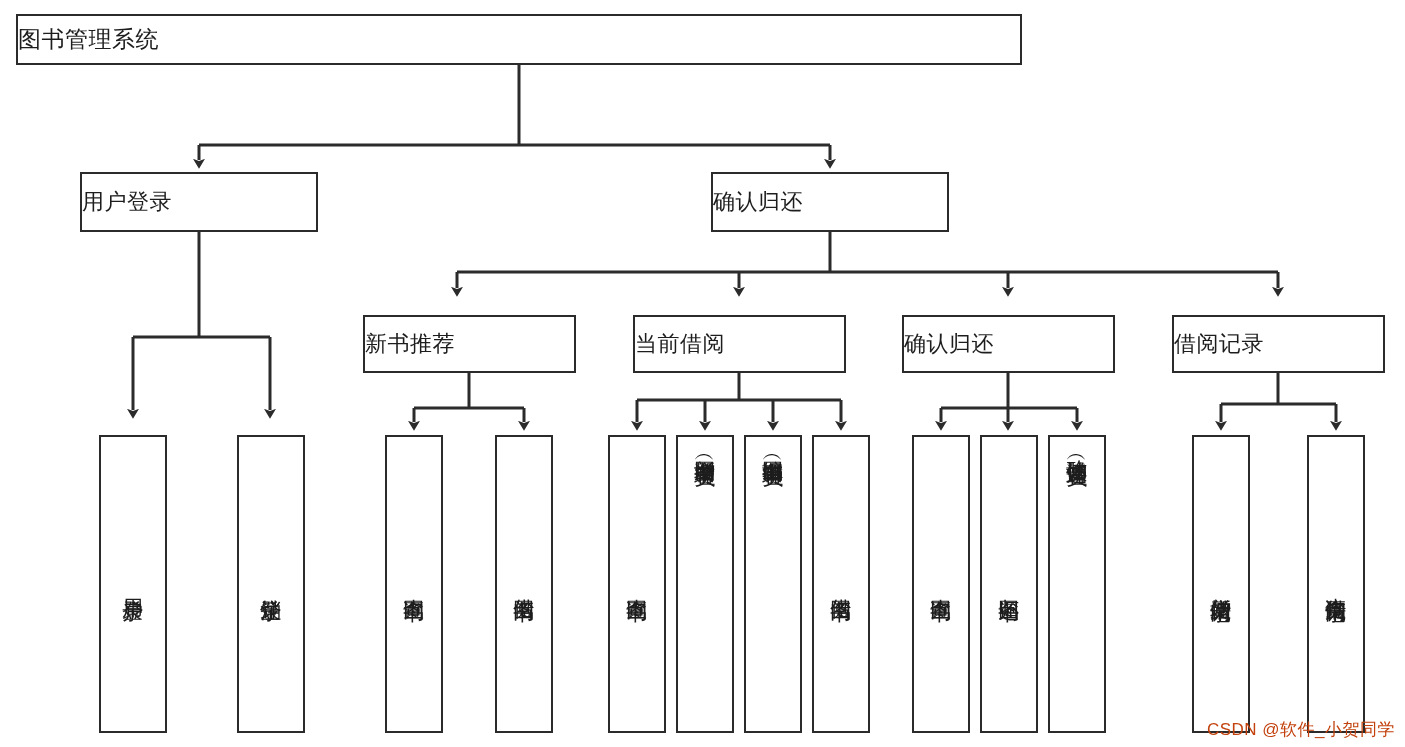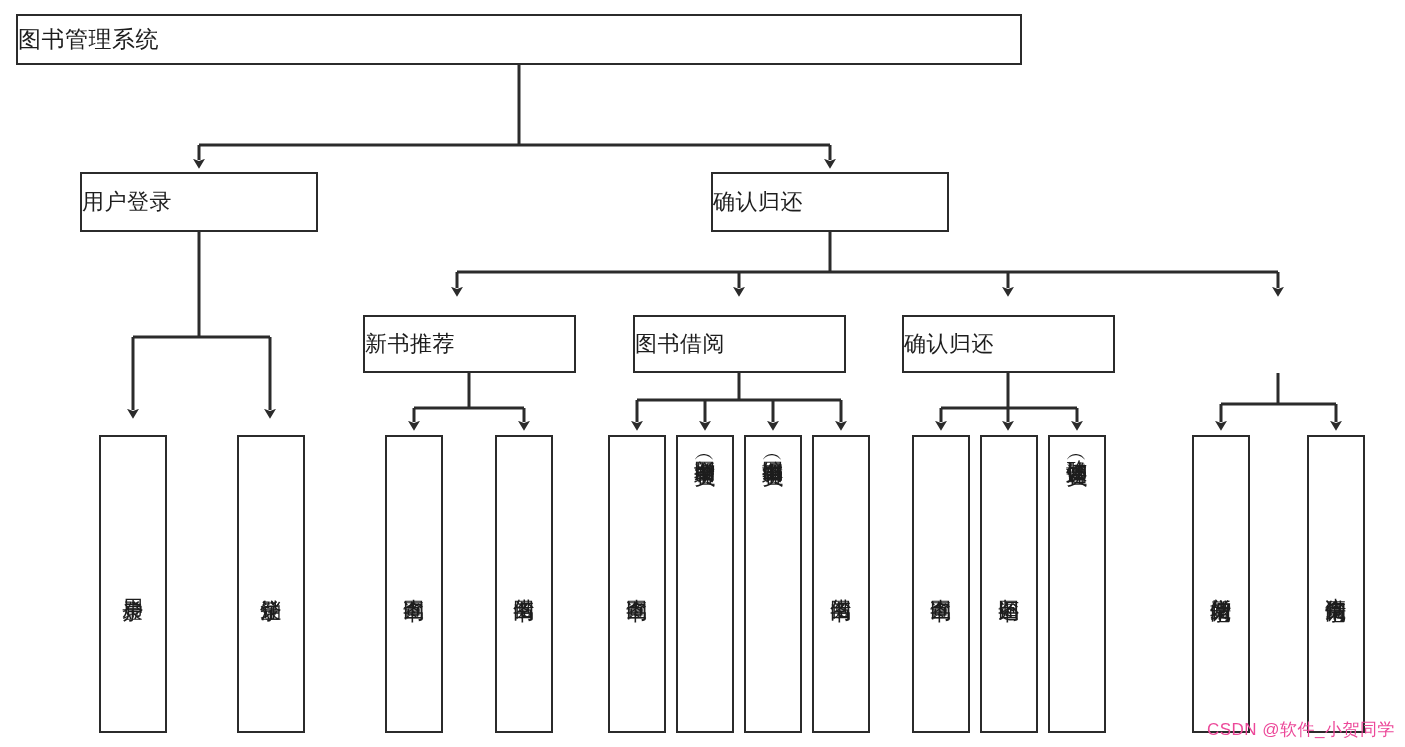--- a/index.html
+++ b/index.html
@@ -59,21 +59,21 @@
   }
   .node.v.mid{
     align-items:center;
     padding-top:0;
   }
   #watermark{
     position:absolute;
     right:10px;
     bottom:6px;
     font-size:17px;
-    color:#ec4899;
+    color:#c2410c;
     letter-spacing:0.5px;
     z-index:3;
     white-space:nowrap;
   }
 </style>
 </head>
 <body>
 
 <div id="canvas">
 
@@ -135,25 +135,28 @@
     <span>用户登录</span>
   </div>
   <div class="node h" style="left:711px; top:172px; width:238px; height:60px;">
     <span>确认归还</span>
   </div>
 
   <div class="node h" style="left:363px; top:315px; width:213px; height:58px;">
     <span>新书推荐</span>
   </div>
   <div class="node h" style="left:633px; top:315px; width:213px; height:58px;">
-    <span>图书借阅</span>
+    <span>当前借阅</span>
   </div>
   <div class="node h" style="left:902px; top:315px; width:213px; height:58px;">
     <span>确认归还</span>
   </div>
+  <div class="node h" style="left:1172px; top:315px; width:213px; height:58px;">
+    <span>借阅记录</span>
+  </div>
 
   <div class="node v mid" style="left:99px; top:435px; width:68px; height:298px;">
     <span class="vtext centered">用户登录</span>
   </div>
   <div class="node v mid" style="left:237px; top:435px; width:68px; height:298px;">
     <span class="vtext centered">注销登录</span>
   </div>
 
   <div class="node v mid" style="left:385px; top:435px; width:58px; height:298px;">
     <span class="vtext centered">查询图书</span>

